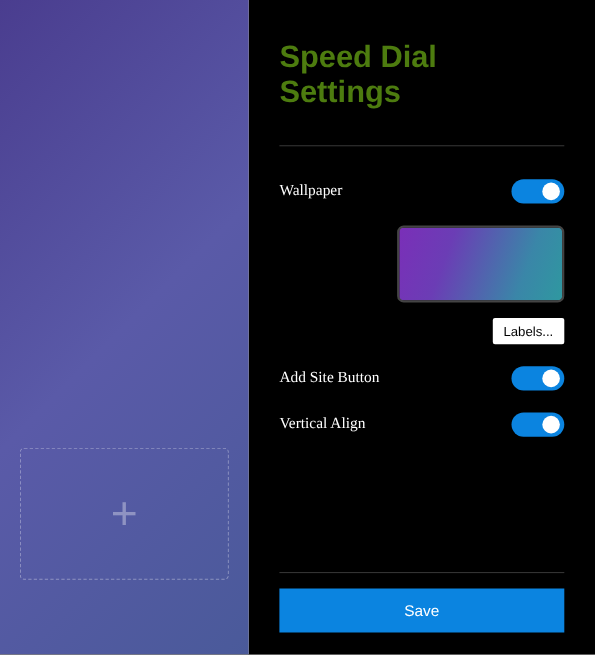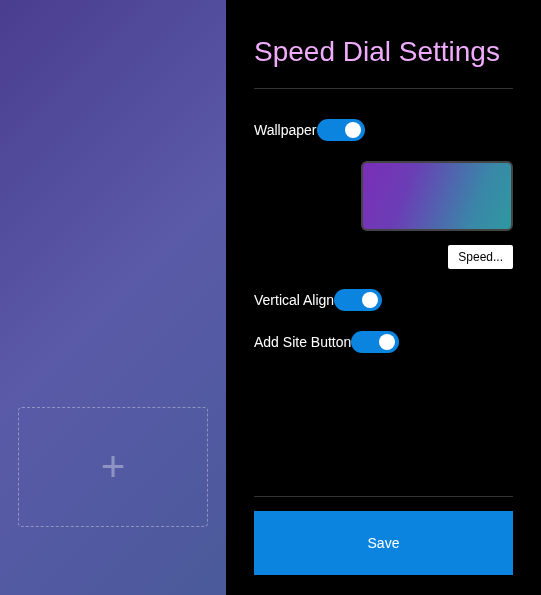--- a/index.html
+++ b/index.html
@@ -40,34 +40,36 @@
     .settings-pane {
       flex: 1;
       background: #000;
       color: #fff;
       padding: 36px 28px 20px 28px;
       display: flex;
       flex-direction: column;
     }
     .title {
       font-size: 28px;
-      font-weight: 400;
-      color: #f0abfc;
-      margin-bottom: 20px;
+      font-weight: 700;
+      color: #4d7c0f;
+      margin-bottom: 32px;
     }
     .divider {
       border: none;
       border-top: 1px solid #333;
       margin: 0 0 30px 0;
     }
     .divider.tight { margin: 12px 0 14px 0; }
     .row {
       display: flex;
       align-items: center;
+      justify-content: space-between;
       margin-bottom: 20px;
+      font-family: Liberation Serif, serif;
     }
     .row-label {
       font-size: 14px;
       color: #fff;
       font-weight: 400;
     }
     .toggle {
       width: 48px;
       height: 22px;
       border-radius: 11px;
@@ -112,21 +114,21 @@
       cursor: pointer;
     }
     .bottom {
       margin-top: auto;
     }
     .save-btn {
       width: 100%;
       background: #0b84e0;
       color: #fff;
       border: none;
-      padding: 24px;
+      padding: 12px;
       font-size: 14px;
       cursor: pointer;
     }
   </style>
 </head>
 <body>
 
 <div class="preview-pane">
   <div class="add-tile">
     <span class="add-plus">+</span>
@@ -139,34 +141,34 @@
 
   <div class="row">
     <span class="row-label">Wallpaper</span>
     <div class="toggle">
         <div class="knob"></div>
       </div>
   </div>
 
   <div class="wallpaper-block">
     <div class="wallpaper-thumb"></div>
-    <button class="browse-btn">Speed...</button>
+    <button class="browse-btn">Labels...</button>
   </div>
 
 
 
   <div class="row">
-    <span class="row-label">Vertical Align</span>
+    <span class="row-label">Add Site Button</span>
     <div class="toggle">
         <div class="knob"></div>
       </div>
   </div>
 
   <div class="row">
-    <span class="row-label">Add Site Button</span>
+    <span class="row-label">Vertical Align</span>
     <div class="toggle">
         <div class="knob"></div>
       </div>
   </div>
 
   <div class="bottom">
     <hr class="divider tight">
     <button class="save-btn">Save</button>
   </div>
 </div>

